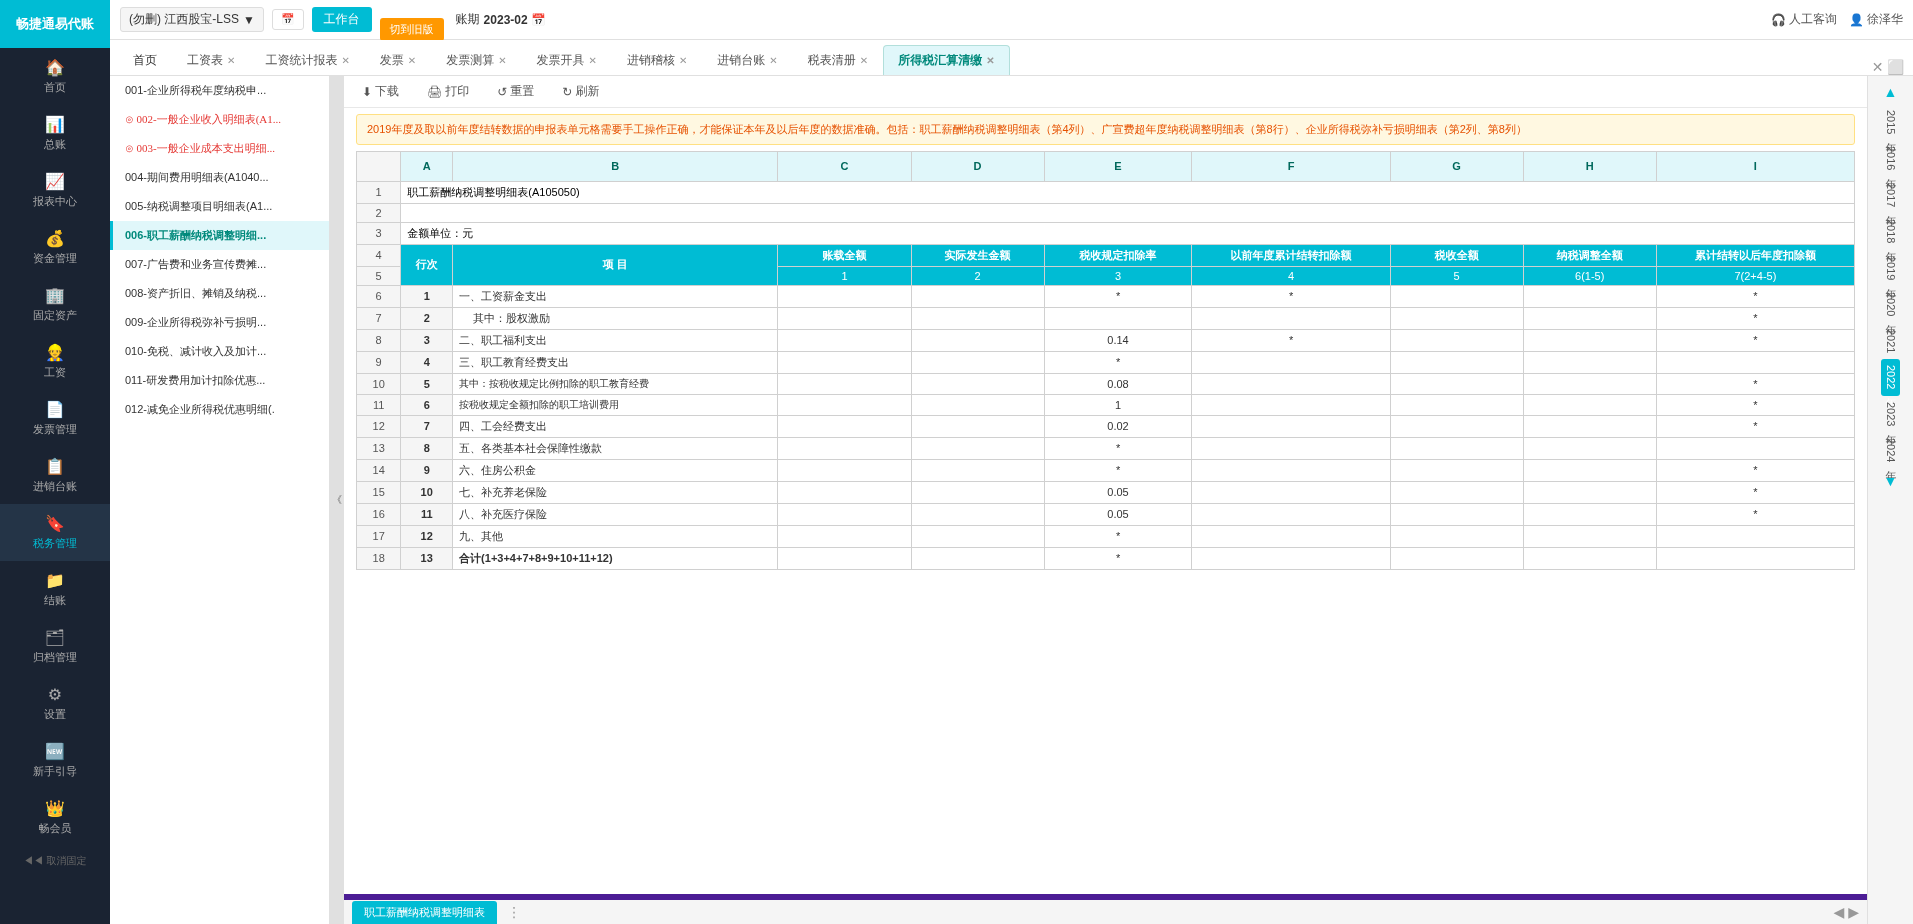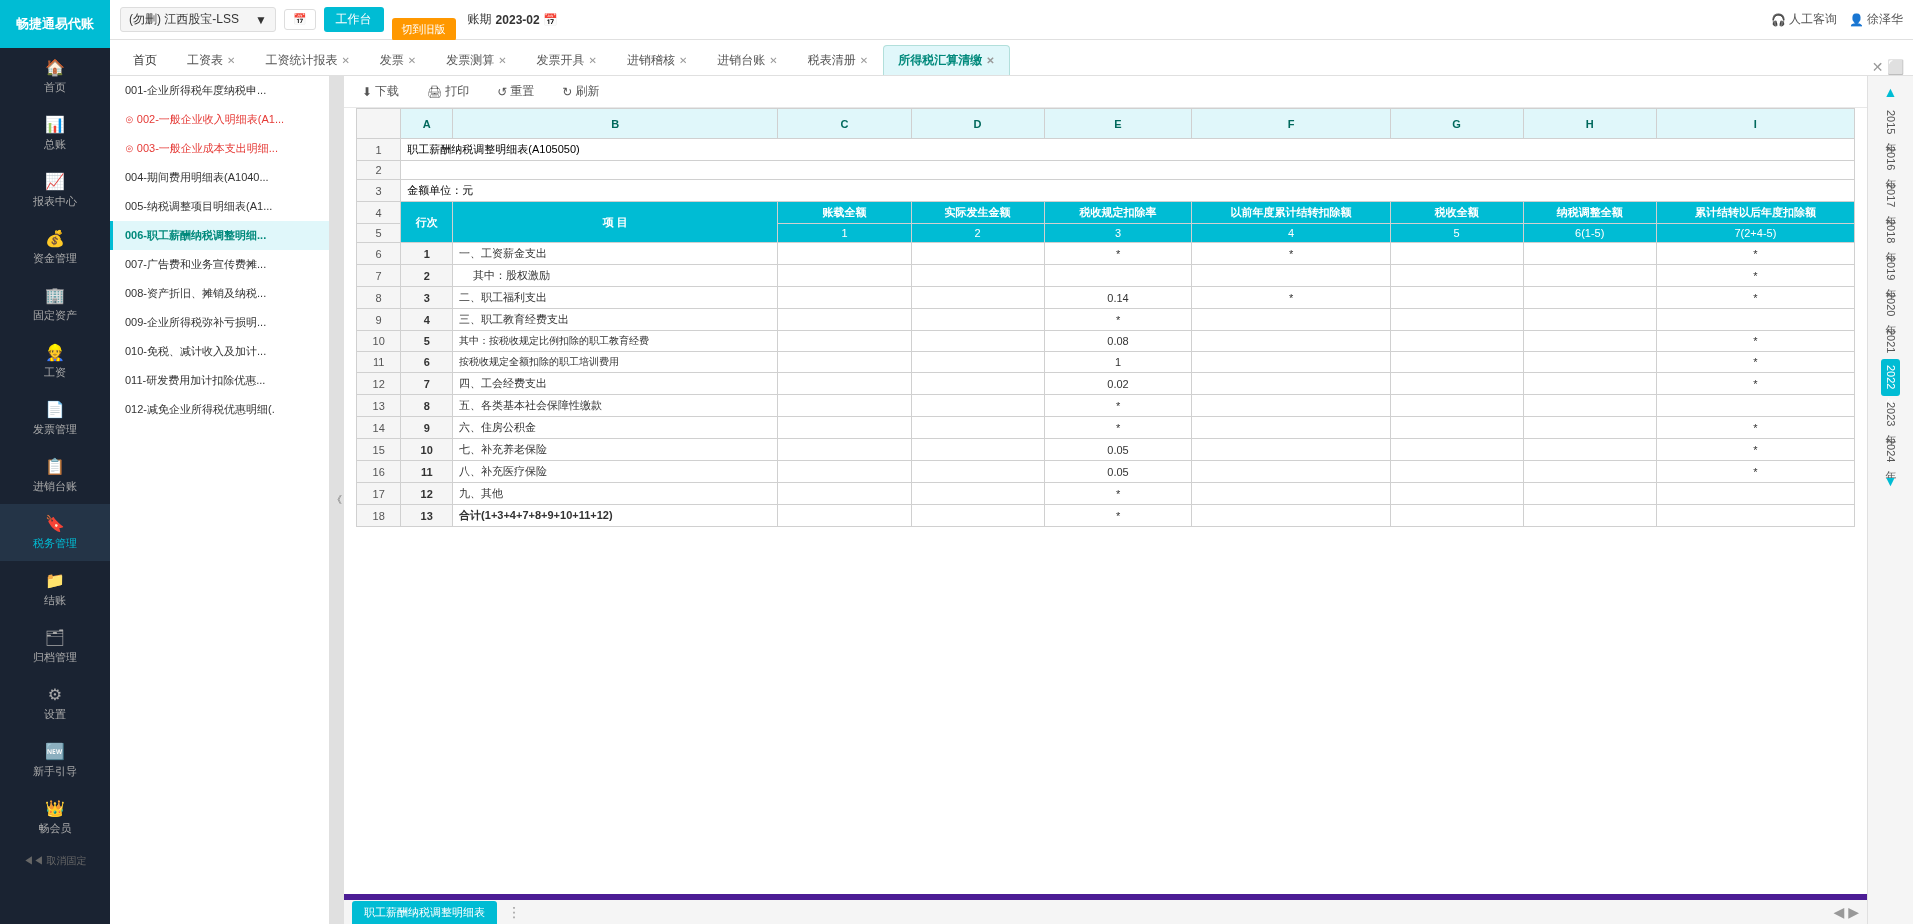--- a/index.html
+++ b/index.html
@@ -10,21 +10,21 @@
     .sidebar-logo { background: #00bcd4; padding: 12px 8px; color: white; font-size: 13px; font-weight: bold; text-align: center; height: 48px; display: flex; align-items: center; justify-content: center; }
     .sidebar-item { display: flex; flex-direction: column; align-items: center; padding: 10px 4px; cursor: pointer; color: #aaa; font-size: 11px; gap: 3px; }
     .sidebar-item.active { background: #243447; color: #00bcd4; }
     .sidebar-item .icon { font-size: 16px; }
 
     
     .main { flex: 1; display: flex; flex-direction: column; overflow: hidden; }
 
     
     .topbar { height: 40px; background: #fff; border-bottom: 1px solid #e0e0e0; display: flex; align-items: center; padding: 0 10px; gap: 8px; flex-shrink: 0; }
-    .topbar-company { display: flex; align-items: center; gap: 16px; font-size: 12px; color: #333; background: #f5f5f5; border: 1px solid #ddd; border-radius: 3px; padding: 3px 8px; cursor: pointer; }
+    .topbar-company { display: flex; align-items: center; gap: 4px; font-size: 12px; color: #333; background: #f5f5f5; border: 1px solid #ddd; border-radius: 3px; padding: 3px 8px; cursor: pointer; }
     .topbar-icon-btn { background: #fff; border: 1px solid #ddd; border-radius: 3px; padding: 3px 8px; cursor: pointer; font-size: 11px; }
     .topbar-workbench { background: #00bcd4; color: white; border: none; border-radius: 3px; padding: 4px 12px; cursor: pointer; font-size: 12px; }
     .topbar-switch { background: #ff9800; color: white; border: none; border-radius: 3px; padding: 4px 10px; cursor: pointer; font-size: 11px; margin-top: 20px; }
     .topbar-period { display: flex; align-items: center; gap: 4px; font-size: 12px; color: #333; margin-left: 4px; }
     .topbar-right { margin-left: auto; display: flex; align-items: center; gap: 12px; font-size: 12px; color: #555; }
 
     
     .tabbar { height: 36px; background: #fff; border-bottom: 1px solid #e0e0e0; display: flex; align-items: flex-end; padding: 0 8px; flex-shrink: 0; overflow: hidden; }
     .tab { padding: 6px 14px; font-size: 12px; color: #555; cursor: pointer; border-top-left-radius: 4px; border-top-right-radius: 4px; border: 1px solid transparent; border-bottom: none; white-space: nowrap; display: flex; align-items: center; gap: 4px; }
     .tab.active { background: #e0f7fa; color: #00897b; border-color: #b2dfdb; font-weight: bold; }
@@ -32,21 +32,21 @@
     .tab.home { color: #333; }
     .tabbar-controls { margin-left: auto; display: flex; align-items: center; gap: 4px; }
 
     
     .content { flex: 1; display: flex; overflow: hidden; }
 
     
     .left-panel { width: 220px; background: #fff; border-right: 1px solid #e0e0e0; display: flex; flex-direction: column; overflow-y: auto; flex-shrink: 0; }
     .left-panel-item { padding: 7px 12px; font-size: 11px; color: #333; cursor: pointer; border-left: 3px solid transparent; white-space: nowrap; overflow: hidden; text-overflow: ellipsis; }
     .left-panel-item.active { background: #e0f7fa; border-left-color: #00bcd4; color: #00897b; font-weight: bold; }
-    .left-panel-item.error { color: #e53935; }
+    .left-panel-item.error { color: #e53935; font-family: Liberation Serif, serif; }
 
     
     .year-panel { width: 46px; background: #f5f5f5; border-left: 1px solid #e0e0e0; display: flex; flex-direction: column; align-items: center; padding: 4px 0; overflow-y: auto; flex-shrink: 0; }
     .year-item { font-size: 11px; color: #555; padding: 6px 2px; cursor: pointer; text-align: center; writing-mode: vertical-lr; text-orientation: mixed; white-space: nowrap; }
     .year-item.active { background: #00bcd4; color: white; border-radius: 3px; }
     .year-nav { color: #00bcd4; font-size: 14px; cursor: pointer; padding: 4px; }
 
     
     .sheet-area { flex: 1; display: flex; flex-direction: column; overflow: hidden; background: #fff; }
 
@@ -250,20 +250,21 @@
         <div class="sheet-toolbar-btn">
           <span>↺</span>
           <span>重置</span>
         </div>
         <div class="sheet-toolbar-btn">
           <span>↻</span>
           <span>刷新</span>
         </div>
       </div>
 
+      <div class="warning-bar">2019年度及取以前年度结转数据的申报表单元格需要手工操作正确，才能保证本年及以后年度的数据准确。包括：职工薪酬纳税调整明细表（第4列）、广宣费超年度纳税调整明细表（第8行）、企业所得税弥补亏损明细表（第2列、第8列）</div>
 
       <div class="spreadsheet-container">
         <table class="spreadsheet">
           <colgroup>
             <col style="width:30px">
             <col style="width:30px">
             <col style="width:220px">
             <col style="width:90px">
             <col style="width:90px">
             <col style="width:100px">

